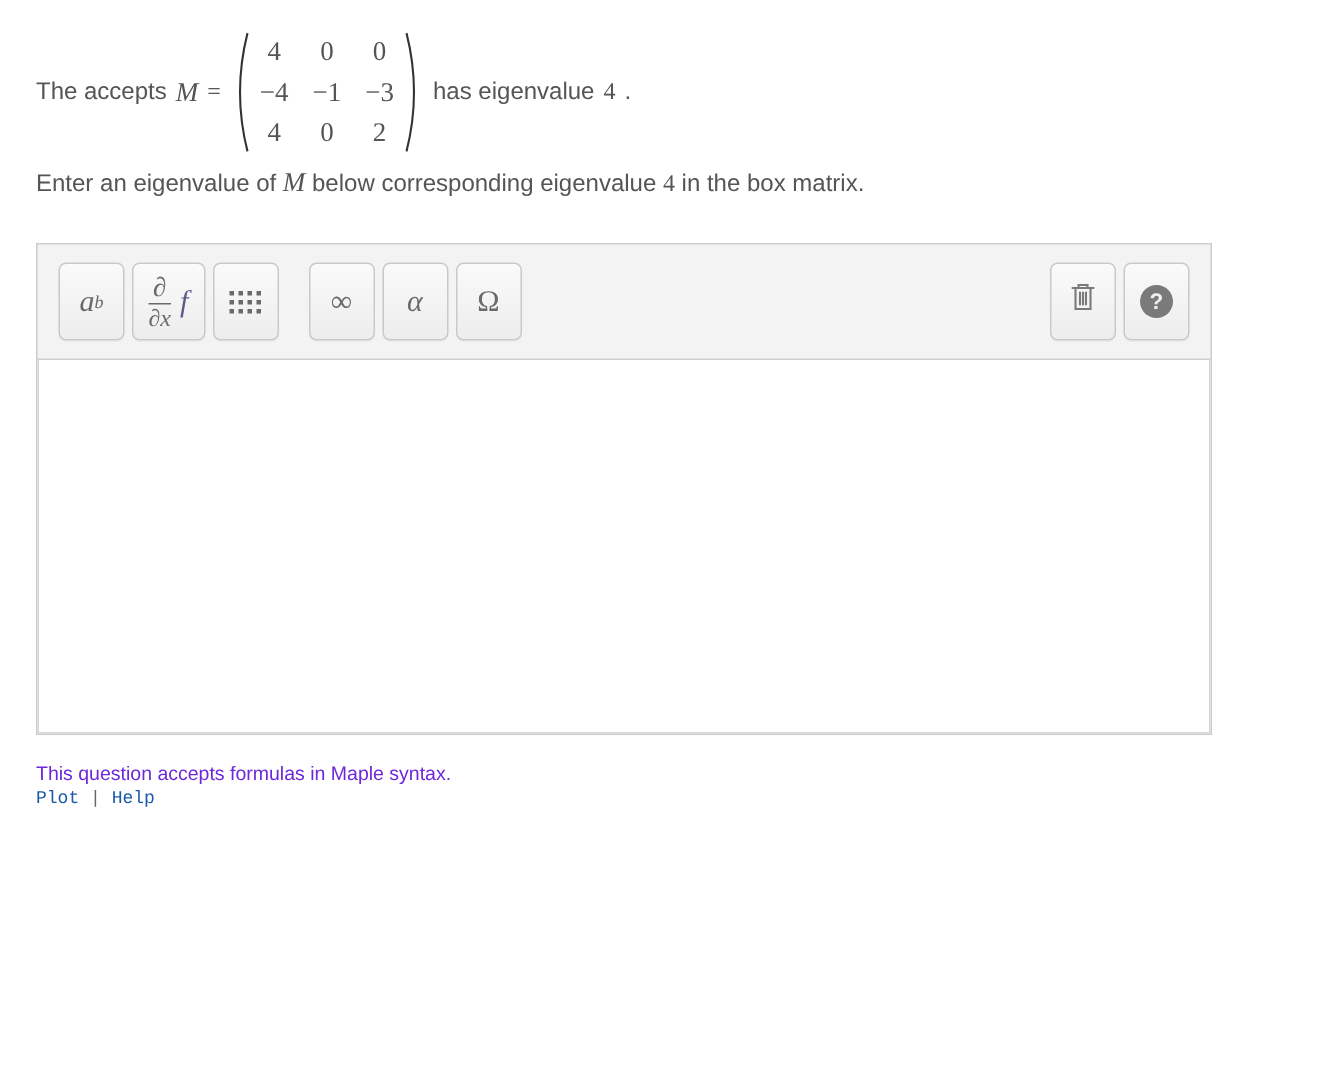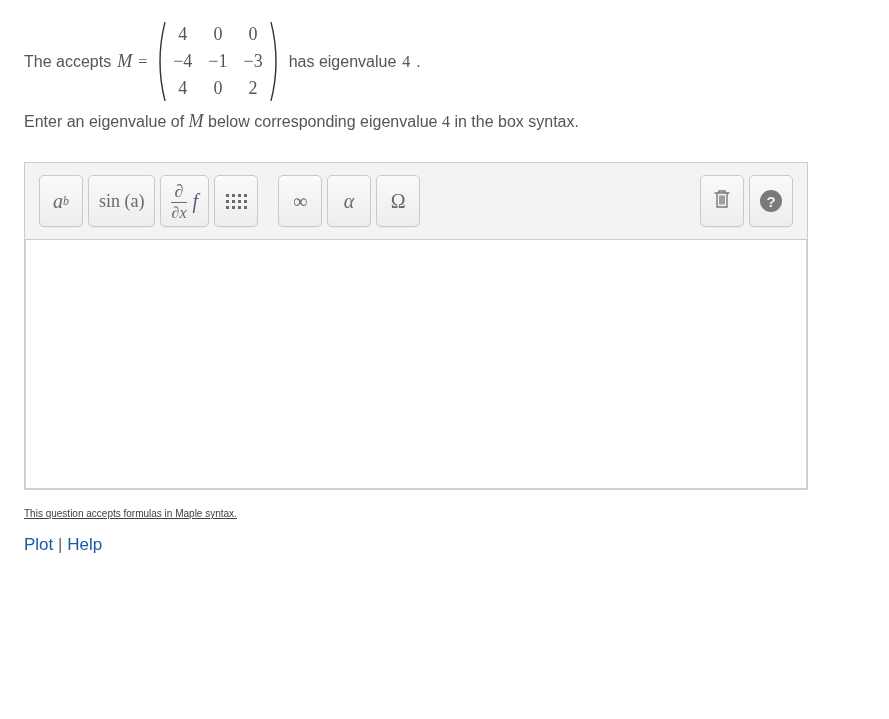--- a/index.html
+++ b/index.html
@@ -88,28 +88,28 @@
     width: calc(100% + 28px);
     display: block;
     padding: 8px 10px;
     font-family: 'Times New Roman', serif;
     font-size: 18px;
     resize: none;
     outline: none;
   }
   .footer-note {
     margin-top: 18px;
-    color: #404040;
-    font-size: 10px;
-    text-decoration: underline;
+    color: #6d28d9;
+    font-size: 13px;
   }
   .footer-links {
-    margin-top: 16px;
-    font-size: 17px;
+    margin-top: 2px;
+    font-size: 12px;
     color: #666;
+    font-family: Liberation Mono, monospace;
   }
   .footer-links a {
     color: #1a5aa8;
     text-decoration: none;
     cursor: pointer;
   }
   .deriv {
     display: inline-flex;
     flex-direction: row;
     align-items: center;
@@ -175,34 +175,31 @@
           <path d="M2 2 Q12 40 2 78" stroke="#333" stroke-width="1.4" fill="none"></path>
         </svg>
     </span>
   </span>
   <span> has eigenvalue </span>
   <span class="math-n">4</span>
   <span>.</span>
 </div>
 
 <div class="prompt-line2">
-  <span>Enter an eigenvalue of </span><span class="math-i" style="font-size:18px;">M</span><span> below corresponding eigenvalue </span><span class="math-n">4</span><span> in the box syntax.</span>
+  <span>Enter an eigenvalue of </span><span class="math-i" style="font-size:18px;">M</span><span> below corresponding eigenvalue </span><span class="math-n">4</span><span> in the box matrix.</span>
 </div>
 
 <div class="editor-panel">
   <div class="toolbar">
 
     <button class="tool-btn">
       <span class="base">a</span>
         <span class="sup">b</span>
     </button>
 
-    <button class="tool-btn" style="font-size:18px;">
-      <span style="font-family:'Times New Roman',serif;">sin (a)</span>
-    </button>
 
     <button class="tool-btn">
       <span class="deriv">
         <span class="frac">
           <span class="top">∂</span>
           <span class="bar"></span>
           <span class="bot">∂x</span>
         </span>
         <span class="f">f</span>
       </span>

